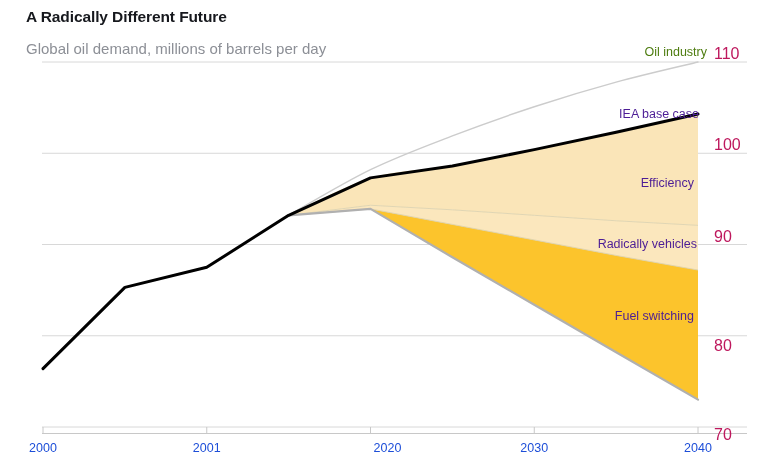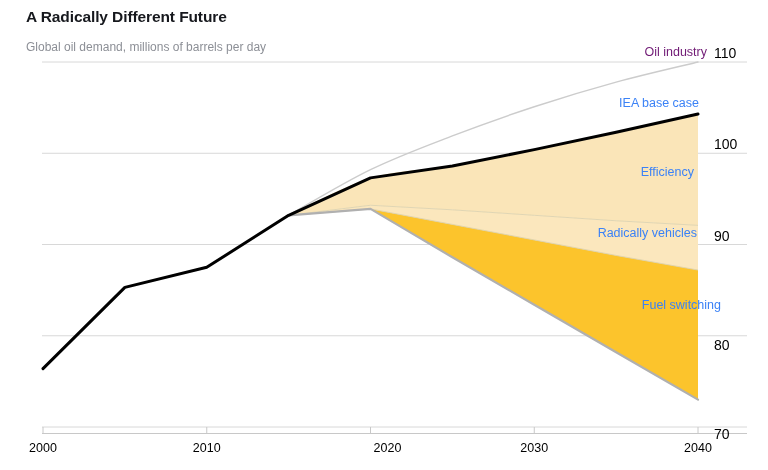--- a/index.html
+++ b/index.html
@@ -27,52 +27,52 @@
     font-size: 15.5px;
     font-weight: bold;
     color: #16181d;
     letter-spacing: -0.1px;
     white-space: nowrap;
   }
   .chart-subtitle {
     position: absolute;
     left: 26px;
     top: 40px;
-    font-size: 12px;
+    font-size: 15px;
     font-weight: normal;
     color: #8c8f96;
     white-space: nowrap;
   }
   #plot-svg {
     position: absolute;
     left: 0;
     top: 0;
   }
   .ytick-label {
     position: absolute;
-    font-size: 14px;
-    color: #000000;
+    font-size: 16px;
+    color: #be185d;
     text-align: left;
     white-space: nowrap;
   }
   .xtick-label {
     position: absolute;
     font-size: 12.5px;
-    color: #000000;
+    color: #1d4ed8;
     white-space: nowrap;
     transform: translateX(-50%);
   }
   .series-label {
     position: absolute;
     font-size: 12.5px;
     white-space: nowrap;
     transform: translateX(-100%);
   }
-  .series-label.dark { color: #3b82f6; }
-  .series-label.gray { color: #701a75; }
+  .series-label.dark { color: #4c1d95; margin-top: 11px; }
+  .series-label.gray { color: #4d7c0f; }
 </style>
 </head>
 <body>
 
 <div id="chart-root">
 
   <div class="chart-title">A Radically Different Future</div>
 
   <div class="chart-subtitle">Global oil demand, millions of barrels per day</div>
 
@@ -108,29 +108,29 @@
 
   <div id="ytick-layer">
       <div class="ytick-label" style="left: 714px; top: 45px;">110</div>
       <div class="ytick-label" style="left: 714px; top: 136.25px;">100</div>
       <div class="ytick-label" style="left: 714px; top: 227.5px;">90</div>
       <div class="ytick-label" style="left: 714px; top: 337px;">80</div>
       <div class="ytick-label" style="left: 714px; top: 426px;">70</div>
     </div>
   <div id="xtick-layer">
       <div class="xtick-label" style="left: 43px; top: 441px;">2000</div>
-      <div class="xtick-label" style="left: 206.75px; top: 441px;">2010</div>
+      <div class="xtick-label" style="left: 206.75px; top: 441px;">2001</div>
       <div class="xtick-label" style="left: 370.5px; top: 441px; margin-left: 17px;">2020</div>
       <div class="xtick-label" style="left: 534.25px; top: 441px; text-align: right;">2030</div>
       <div class="xtick-label" style="left: 698px; top: 441px;">2040</div>
     </div>
 
   <div class="series-label gray" style="left:707px; top:45px;">Oil industry</div>
 
   <div class="series-label dark" style="left:699px; top:96px;">IEA base case</div>
 
   <div class="series-label dark" style="left:694px; top:165px;">Efficiency</div>
 
   <div class="series-label dark" style="left:697px; top:226px;">Radically vehicles</div>
 
-  <div class="series-label dark" style="left:721px; top:298px;padding-left:48px;">Fuel switching</div>
+  <div class="series-label dark" style="left:694px; top:298px;padding-left:48px;">Fuel switching</div>
 
 </div>
 
 </body></html>

